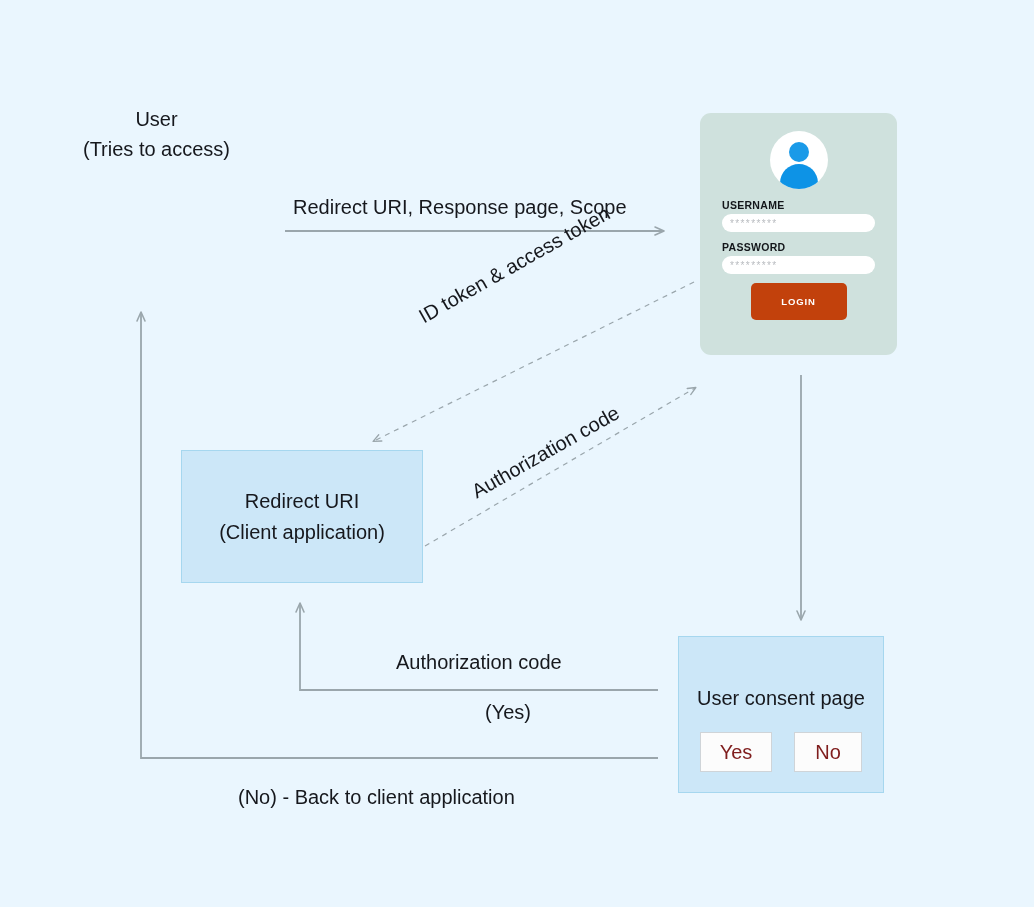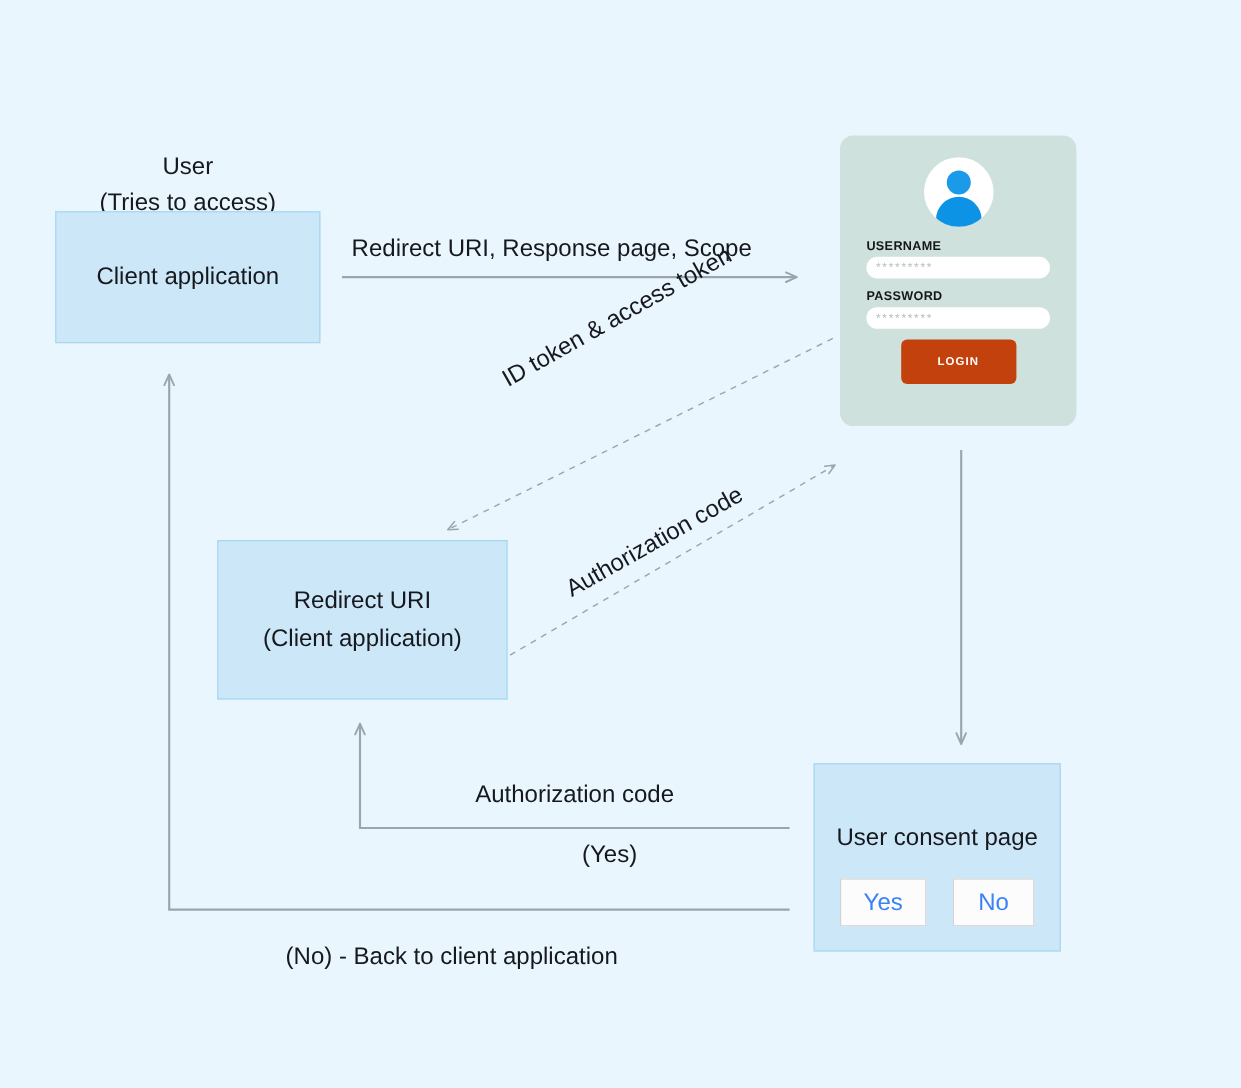--- a/index.html
+++ b/index.html
@@ -69,30 +69,30 @@
   .consent-btn {
     background: #fcfcfc;
     border: 1px solid #cfd4d8;
     box-sizing: border-box;
     width: 72px;
     height: 40px;
     display: flex;
     align-items: center;
     justify-content: center;
     font-size: 20px;
-    color: #3b82f6;
+    color: #7f1d1d;
     cursor: pointer;
   }
   #consent-btn-no { width: 68px; }
 
   
   #user-caption {
     position: absolute;
     left: 46px;
-    top: 124px;
+    top: 104px;
     width: 221px;
     text-align: center;
     font-size: 20px;
     color: #16181d;
     line-height: 1.5;
   }
   #user-caption .l1 { display: block; }
   #user-caption .l2 { display: block; }
 
   
@@ -233,23 +233,20 @@
     <polyline points="658,690 300,690 300,604" fill="none" stroke="#9aa6ac" stroke-width="1.8" marker-end="url(#ah-solid)"></polyline>
 
     <polyline points="658,758 141,758 141,313" fill="none" stroke="#9aa6ac" stroke-width="1.8" marker-end="url(#ah-solid)"></polyline>
   </svg>
 
   <div id="user-caption">
     <span class="l1">User</span>
     <span class="l2">(Tries to access)</span>
   </div>
 
-  <div class="box-blue" id="client-app-box">
-    <span>Client application</span>
-  </div>
 
   <div class="box-blue" id="redirect-uri-box">
     <span>Redirect URI</span>
     <span>(Client application)</span>
   </div>
 
   <div id="login-card">
     <div id="login-avatar">
       <div class="head"></div>
       <div class="body"></div>

